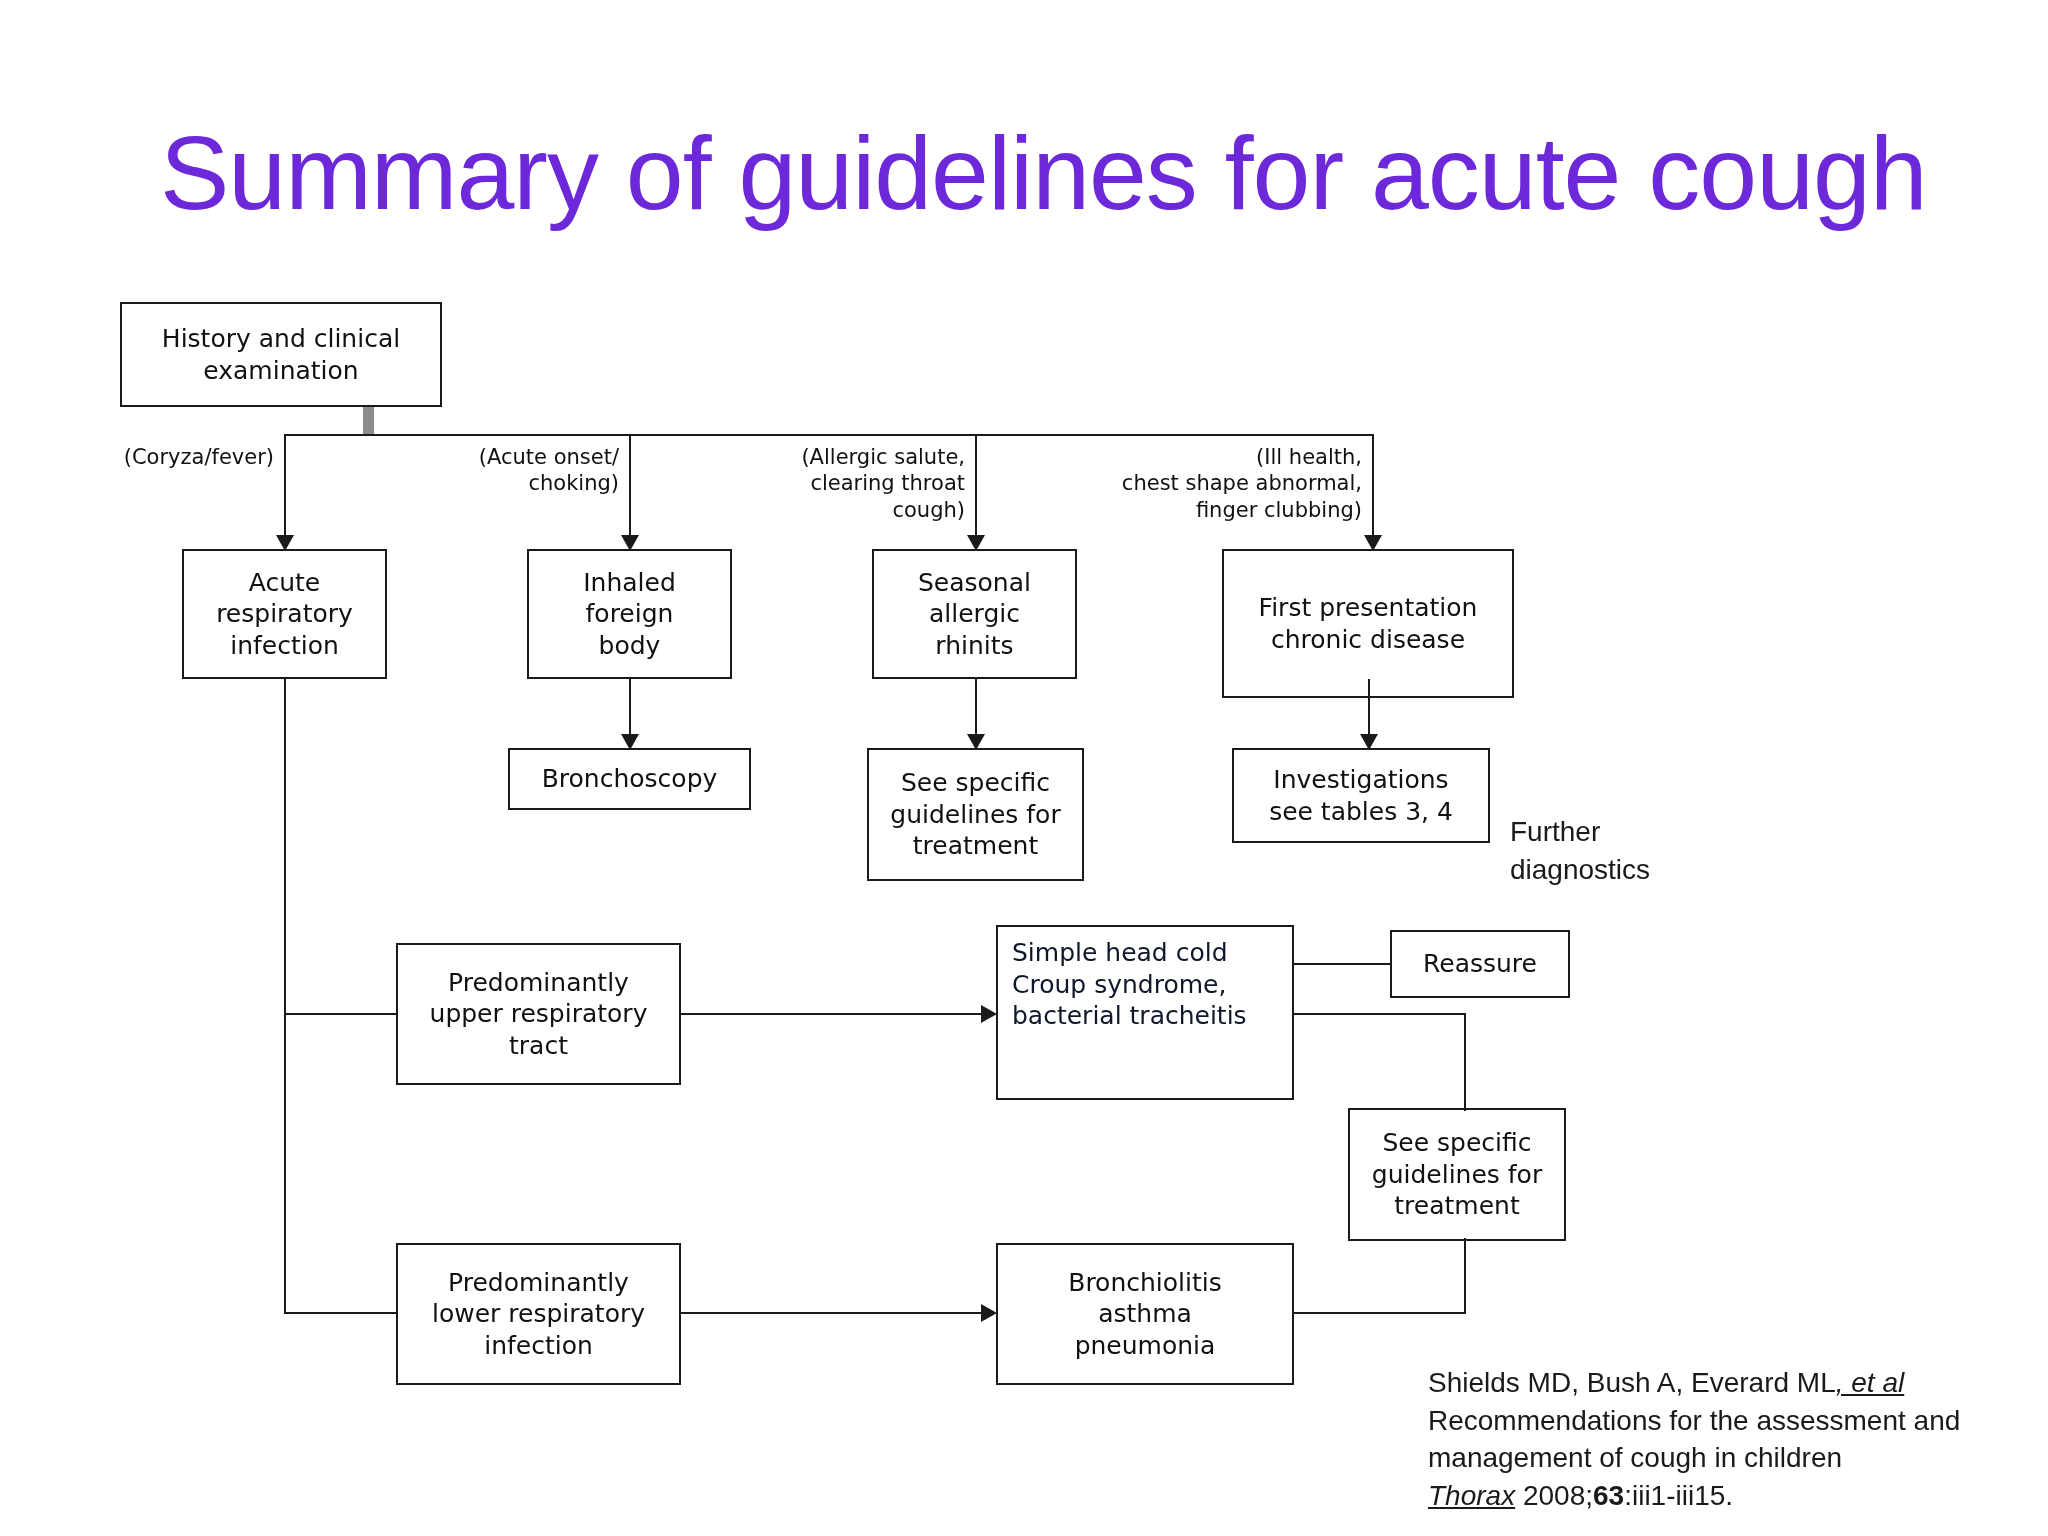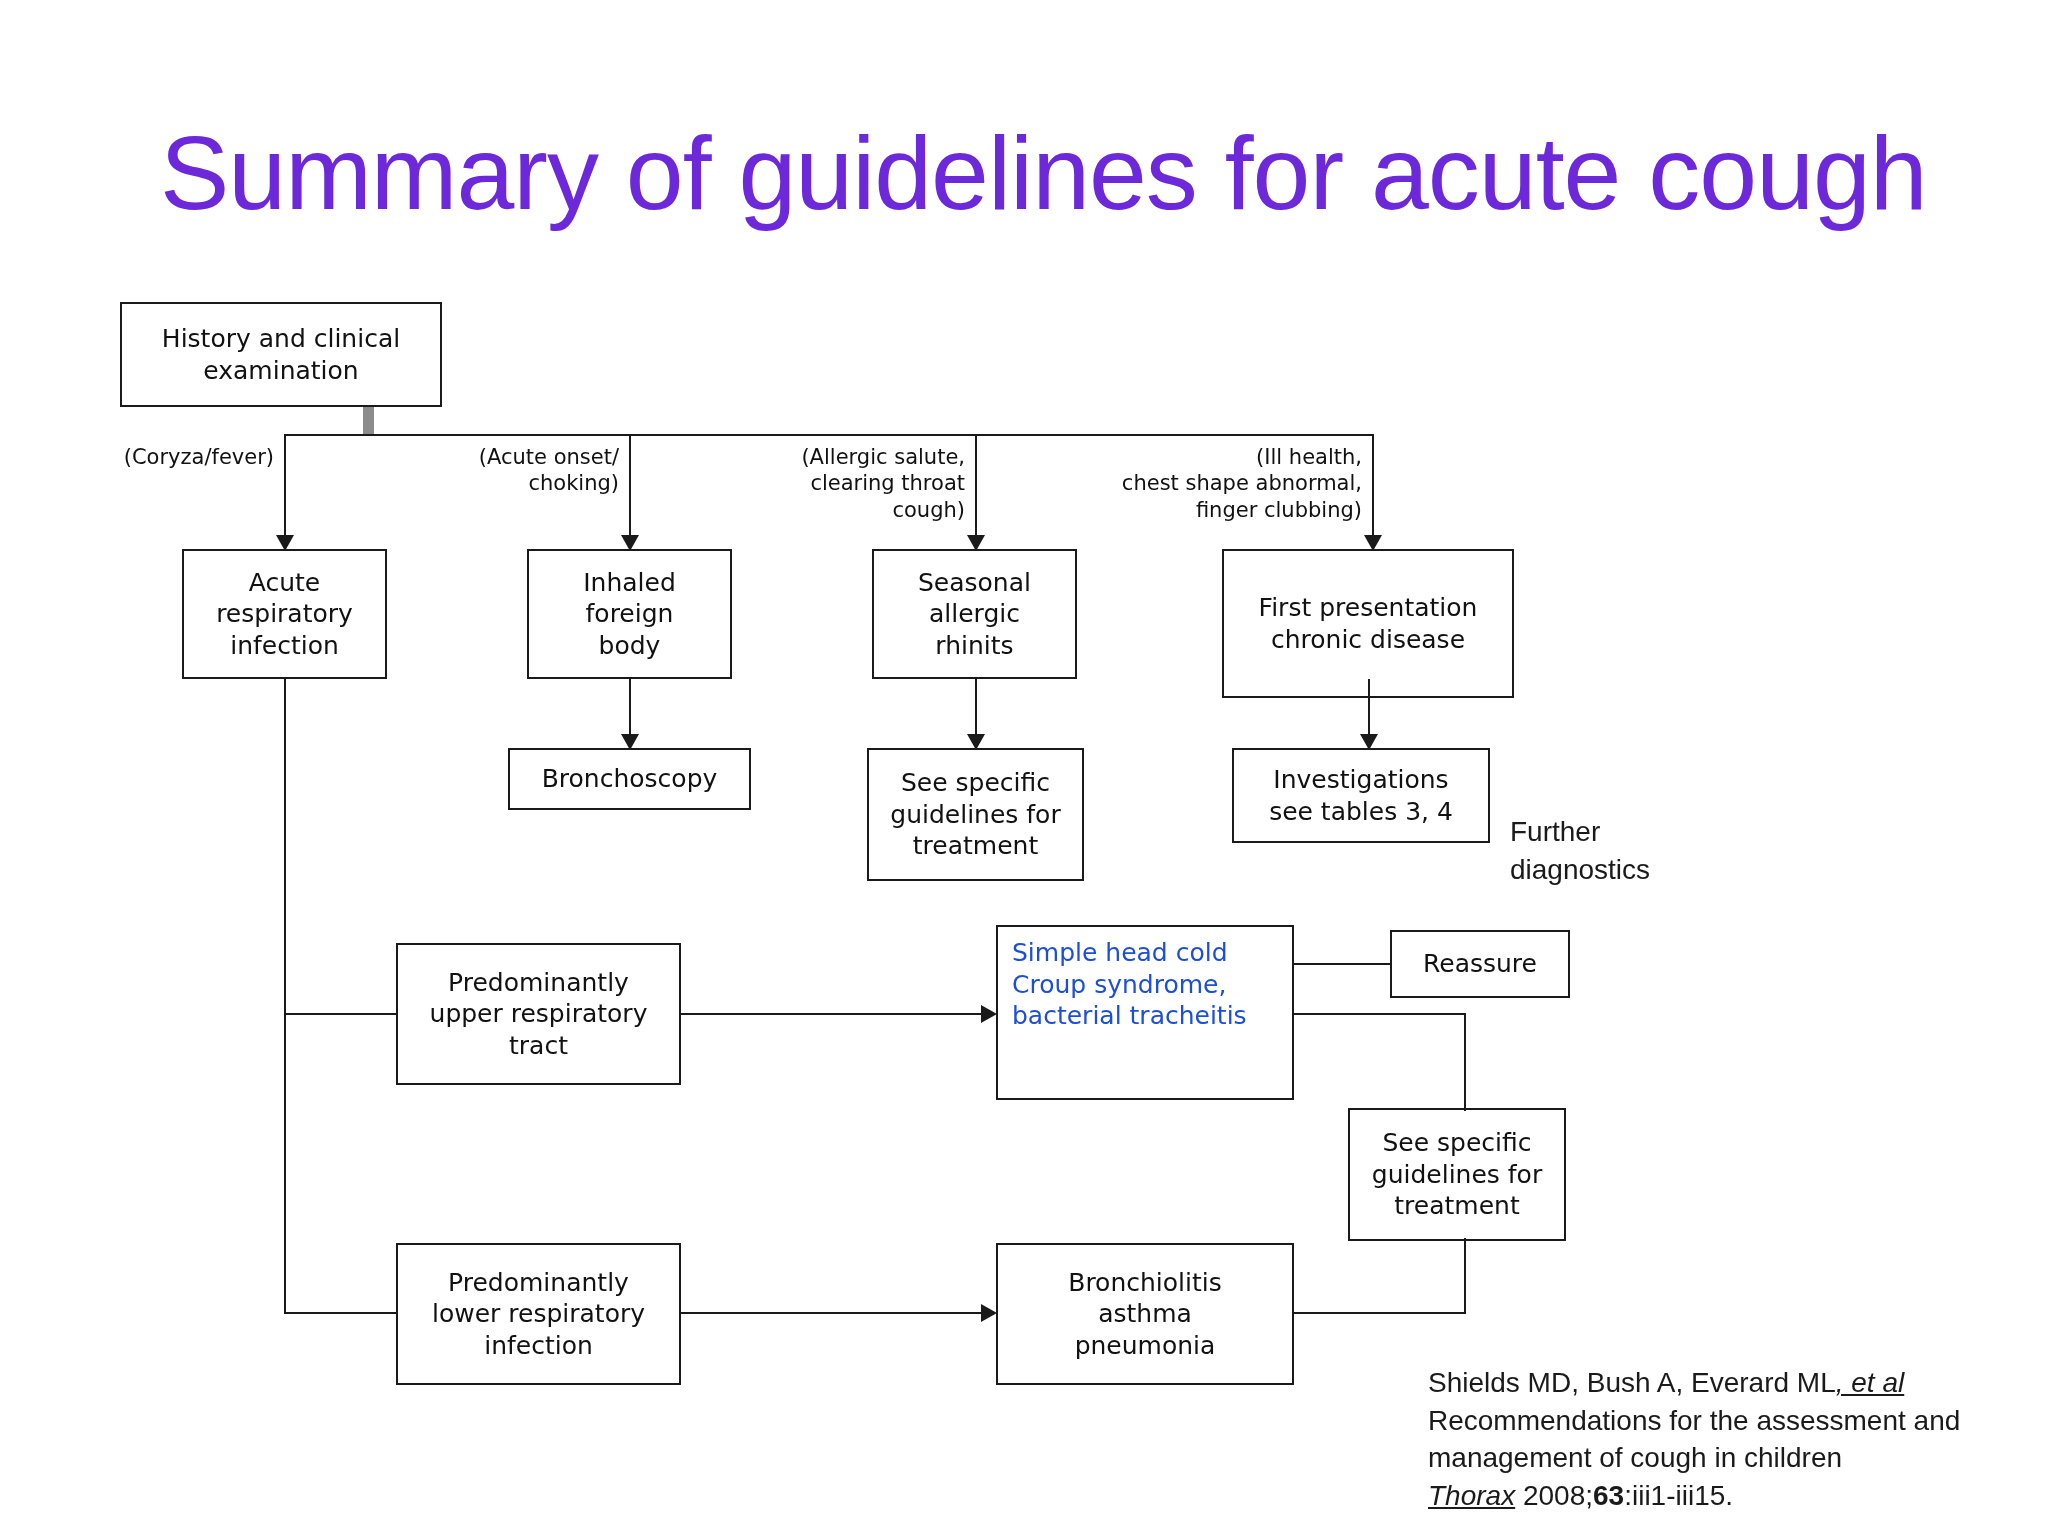--- a/index.html
+++ b/index.html
@@ -21,21 +21,21 @@
     border:2.5px solid #1a1a1a;background:#fff;
     font-family:"DejaVu Sans","Liberation Sans",sans-serif;
     font-size:25px;line-height:1.26;color:#111;
     display:flex;align-items:center;justify-content:center;
     text-align:center;padding:4px 8px;
   }
   .box-split{
     position:absolute;box-sizing:border-box;
     border:2.5px solid #1a1a1a;background:#fff;
     font-family:"DejaVu Sans","Liberation Sans",sans-serif;
-    font-size:25px;line-height:1.26;color:#1d4ed8;
+    font-size:25px;line-height:1.26;color:#0f172a;
     display:flex;flex-direction:column;justify-content:flex-start;
     padding:10px 14px 8px 14px;
   }
   .split-a{text-align:left;}
   .split-b{text-align:left;}
 
   
   .blabel{
     position:absolute;
     font-family:"DejaVu Sans","Liberation Sans",sans-serif;

